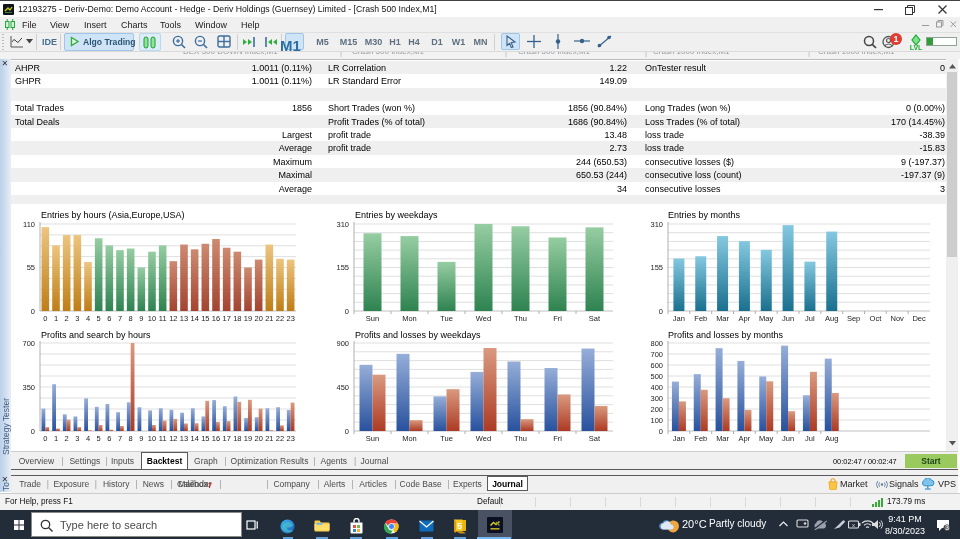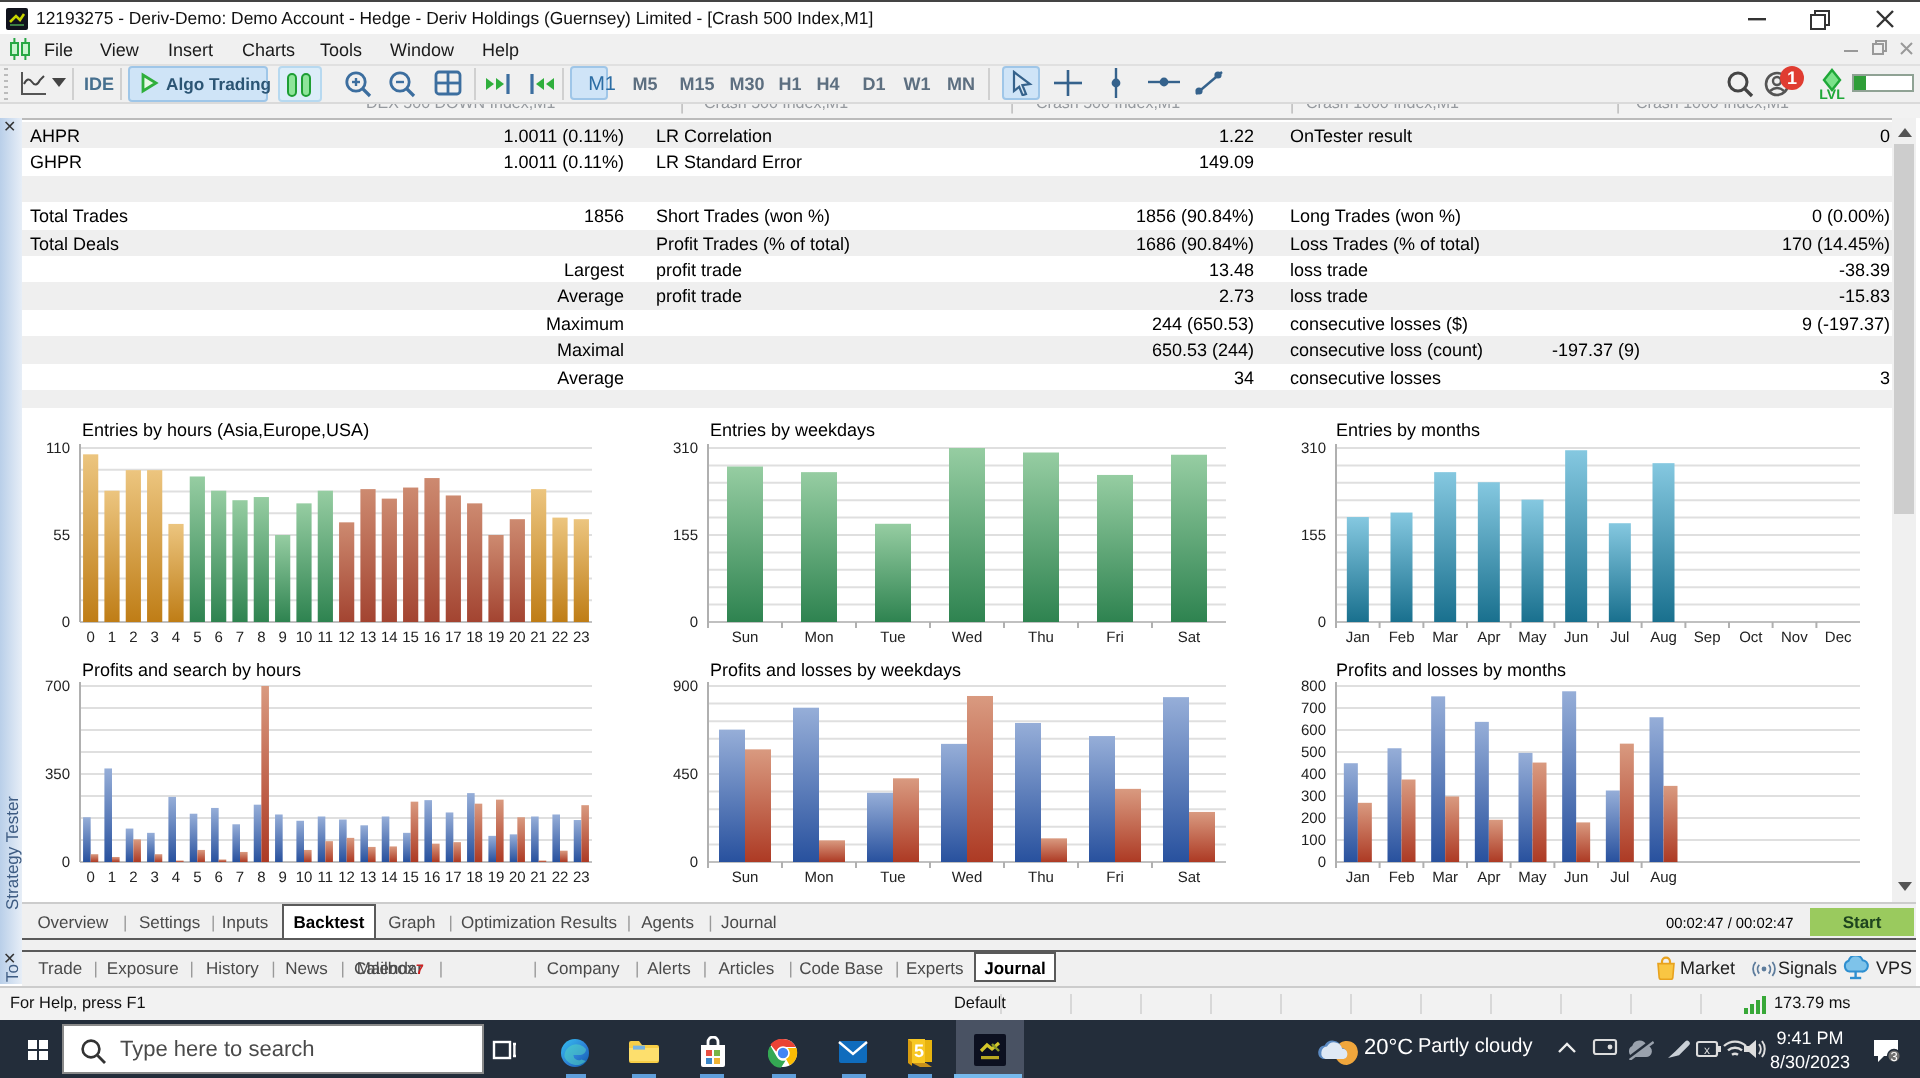--- a/index.html
+++ b/index.html
@@ -104,21 +104,21 @@
       <path d="M6 4 l4 3 l-4 3 z" fill="#2faf3c"></path>
       <line x1="12" y1="2" x2="12" y2="12" stroke="#3c6e9f" stroke-width="1.6"></line>
     </svg>
 <svg class="abs" style="left:263px;top:35px" width="15" height="14">
       <line x1="3" y1="2" x2="3" y2="12" stroke="#3c6e9f" stroke-width="1.6"></line>
       <path d="M14 4 l-4 3 l4 3 z" fill="#2faf3c"></path>
       <path d="M9 4 l-4 3 l4 3 z" fill="#2faf3c"></path>
     </svg>
 <div class="abs" style="left:281px;top:34px;width:1px;height:16px;background:#d0d0d0"></div>
 <div class="abs" style="left:285px;top:33px;width:19px;height:17px;background:#cfe4f7;border:1px solid #9fc6e8;border-radius:2px"></div>
-<span class="abs" style="left:280px;width:28px;text-align:right;top:37px;color:#2c6da4;font-weight:normal;font-size:10px">M1</span>
+<span class="abs" style="left:280px;width:28px;text-align:left;top:37px;color:#2c6da4;font-weight:bold;font-size:15px">M1</span>
 <span class="abs" style="left:308.5px;top:37px;width:28px;text-align:center;color:#5d6f80;font-weight:bold;font-size:9px">M5</span>
 <span class="abs" style="left:334.5px;top:37px;width:28px;text-align:center;color:#5d6f80;font-weight:bold;font-size:9px">M15</span>
 <span class="abs" style="left:359.5px;top:37px;width:28px;text-align:center;color:#5d6f80;font-weight:bold;font-size:9px">M30</span>
 <span class="abs" style="left:381.0px;top:37px;width:28px;text-align:center;color:#5d6f80;font-weight:bold;font-size:9px">H1</span>
 <span class="abs" style="left:400.0px;top:37px;width:28px;text-align:center;color:#5d6f80;font-weight:bold;font-size:9px">H4</span>
 <span class="abs" style="left:423.0px;top:37px;width:28px;text-align:center;color:#5d6f80;font-weight:bold;font-size:9px">D1</span>
 <span class="abs" style="left:444.5px;top:37px;width:28px;text-align:center;color:#5d6f80;font-weight:bold;font-size:9px">W1</span>
 <span class="abs" style="left:466.5px;top:37px;width:28px;text-align:center;color:#5d6f80;font-weight:bold;font-size:9px">MN</span>
 <div class="abs" style="left:494px;top:34px;width:1px;height:16px;background:#d0d0d0"></div>
 <div class="abs" style="left:501px;top:33px;width:19px;height:17px;background:#cfe4f7;border:1px solid #9fc6e8;border-radius:2px"></div>
@@ -231,21 +231,21 @@
 <div style="position:absolute;left:11px;top:154.8px;width:935px;height:13.4px;background:#ffffff">
 <span style="position:absolute;left:0;width:301px;top:2px;text-align:right;display:inline-block">Maximum</span>
 <span style="position:absolute;left:320px;width:296px;top:2px;text-align:right;display:inline-block">244 (650.53)</span>
 <span style="position:absolute;left:634px;top:2px">consecutive losses ($)</span>
 <span style="position:absolute;left:640px;width:294px;top:2px;text-align:right;display:inline-block">9 (-197.37)</span>
 </div>
 <div style="position:absolute;left:11px;top:168.2px;width:935px;height:13.4px;background:#efefef">
 <span style="position:absolute;left:0;width:301px;top:2px;text-align:right;display:inline-block">Maximal</span>
 <span style="position:absolute;left:320px;width:296px;top:2px;text-align:right;display:inline-block">650.53 (244)</span>
 <span style="position:absolute;left:634px;top:2px">consecutive loss (count)</span>
-<span style="position:absolute;left:640px;width:294px;top:2px;text-align:center;display:inline-block">-197.37 (9)</span>
+<span style="position:absolute;left:640px;width:294px;top:2px;text-align:right;display:inline-block">-197.37 (9)</span>
 </div>
 <div style="position:absolute;left:11px;top:181.6px;width:935px;height:13.4px;background:#ffffff">
 <span style="position:absolute;left:0;width:301px;top:2px;text-align:right;display:inline-block">Average</span>
 <span style="position:absolute;left:320px;width:296px;top:2px;text-align:right;display:inline-block">34</span>
 <span style="position:absolute;left:634px;top:2px">consecutive losses</span>
 <span style="position:absolute;left:640px;width:294px;top:2px;text-align:right;display:inline-block">3</span>
 </div>
 <div class="abs" style="left:11px;top:195px;width:935px;height:9px;background:#efefef"></div>
 
 

